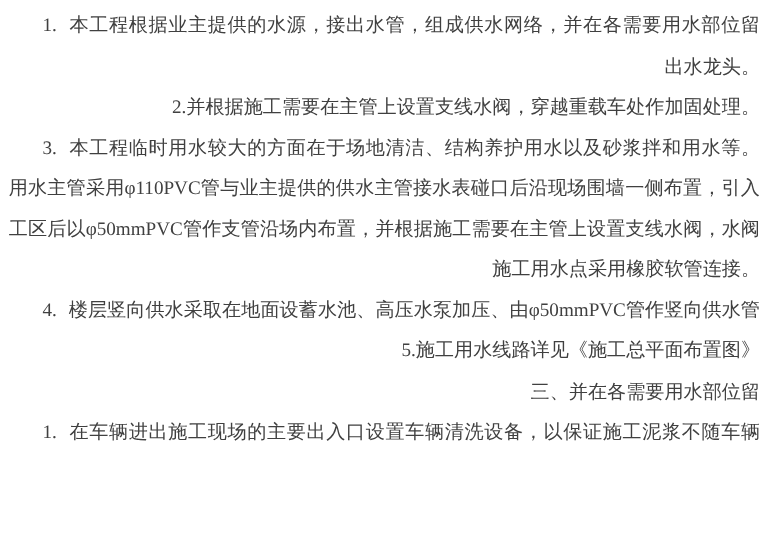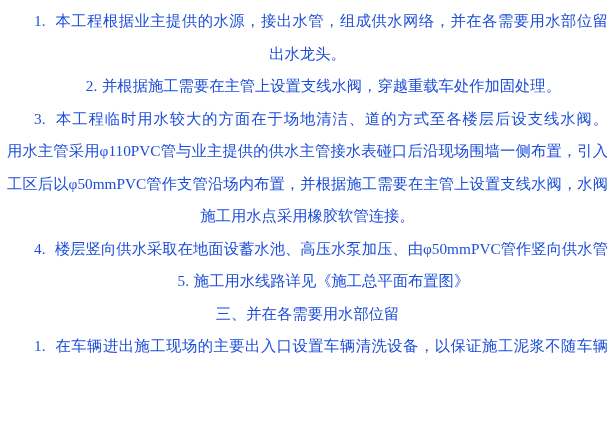--- a/index.html
+++ b/index.html
@@ -20,21 +20,21 @@
   }
   .doc-body {
     width: 100%;
   }
   .line {
     height: 32.5px;
     line-height: 32.5px;
     font-size: 15.3px;
     letter-spacing: 0;
     white-space: nowrap;
-    text-align: center;
+    text-align: right;
   }
   .line.full {
     white-space: normal;
     text-align: justify;
     text-align-last: justify;
     overflow: hidden;
     height: 32.5px;
   }
   .line.numbered {
     padding-left: 27px;
@@ -44,26 +44,26 @@
     width: 21px;
     font-family: "Liberation Serif", serif;
   }
   .line.heading, .line.continuation {
     padding-left: 0;
   }
 </style>
 </head>
 <body>
 
-<div class="page" style="background: rgb(255, 255, 255); color: #1d4ed8;">
+<div class="page" style="background: rgb(255, 255, 255); color: #404040;">
   <div class="doc-body">
       <div class="line numbered full"><span class="num">1.</span><span>本工程根据业主提供的水源，接出水管，组成供水网络，并在各需要用水部位留</span></div>
       <div class="line continuation"><span>出水龙头。</span></div>
       <div class="line numbered"><span class="num">2.</span><span>并根据施工需要在主管上设置支线水阀，穿越重载车处作加固处理。</span></div>
-      <div class="line numbered full"><span class="num">3.</span><span>本工程临时用水较大的方面在于场地清洁、道的方式至各楼层后设支线水阀。</span></div>
+      <div class="line numbered full"><span class="num">3.</span><span>本工程临时用水较大的方面在于场地清洁、结构养护用水以及砂浆拌和用水等。</span></div>
       <div class="line continuation full"><span>用水主管采用φ110PVC管与业主提供的供水主管接水表碰口后沿现场围墙一侧布置，引入施</span></div>
       <div class="line continuation full"><span>工区后以φ50mmPVC管作支管沿场内布置，并根据施工需要在主管上设置支线水阀，水阀至</span></div>
       <div class="line continuation"><span>施工用水点采用橡胶软管连接。</span></div>
       <div class="line numbered full"><span class="num">4.</span><span>楼层竖向供水采取在地面设蓄水池、高压水泵加压、由φ50mmPVC管作竖向供水管</span></div>
       <div class="line numbered"><span class="num">5.</span><span>施工用水线路详见《施工总平面布置图》</span></div>
       <div class="line heading"><span>三、并在各需要用水部位留</span></div>
       <div class="line numbered full"><span class="num">1.</span><span>在车辆进出施工现场的主要出入口设置车辆清洗设备，以保证施工泥浆不随车辆</span></div>
     </div>
 </div>
 

